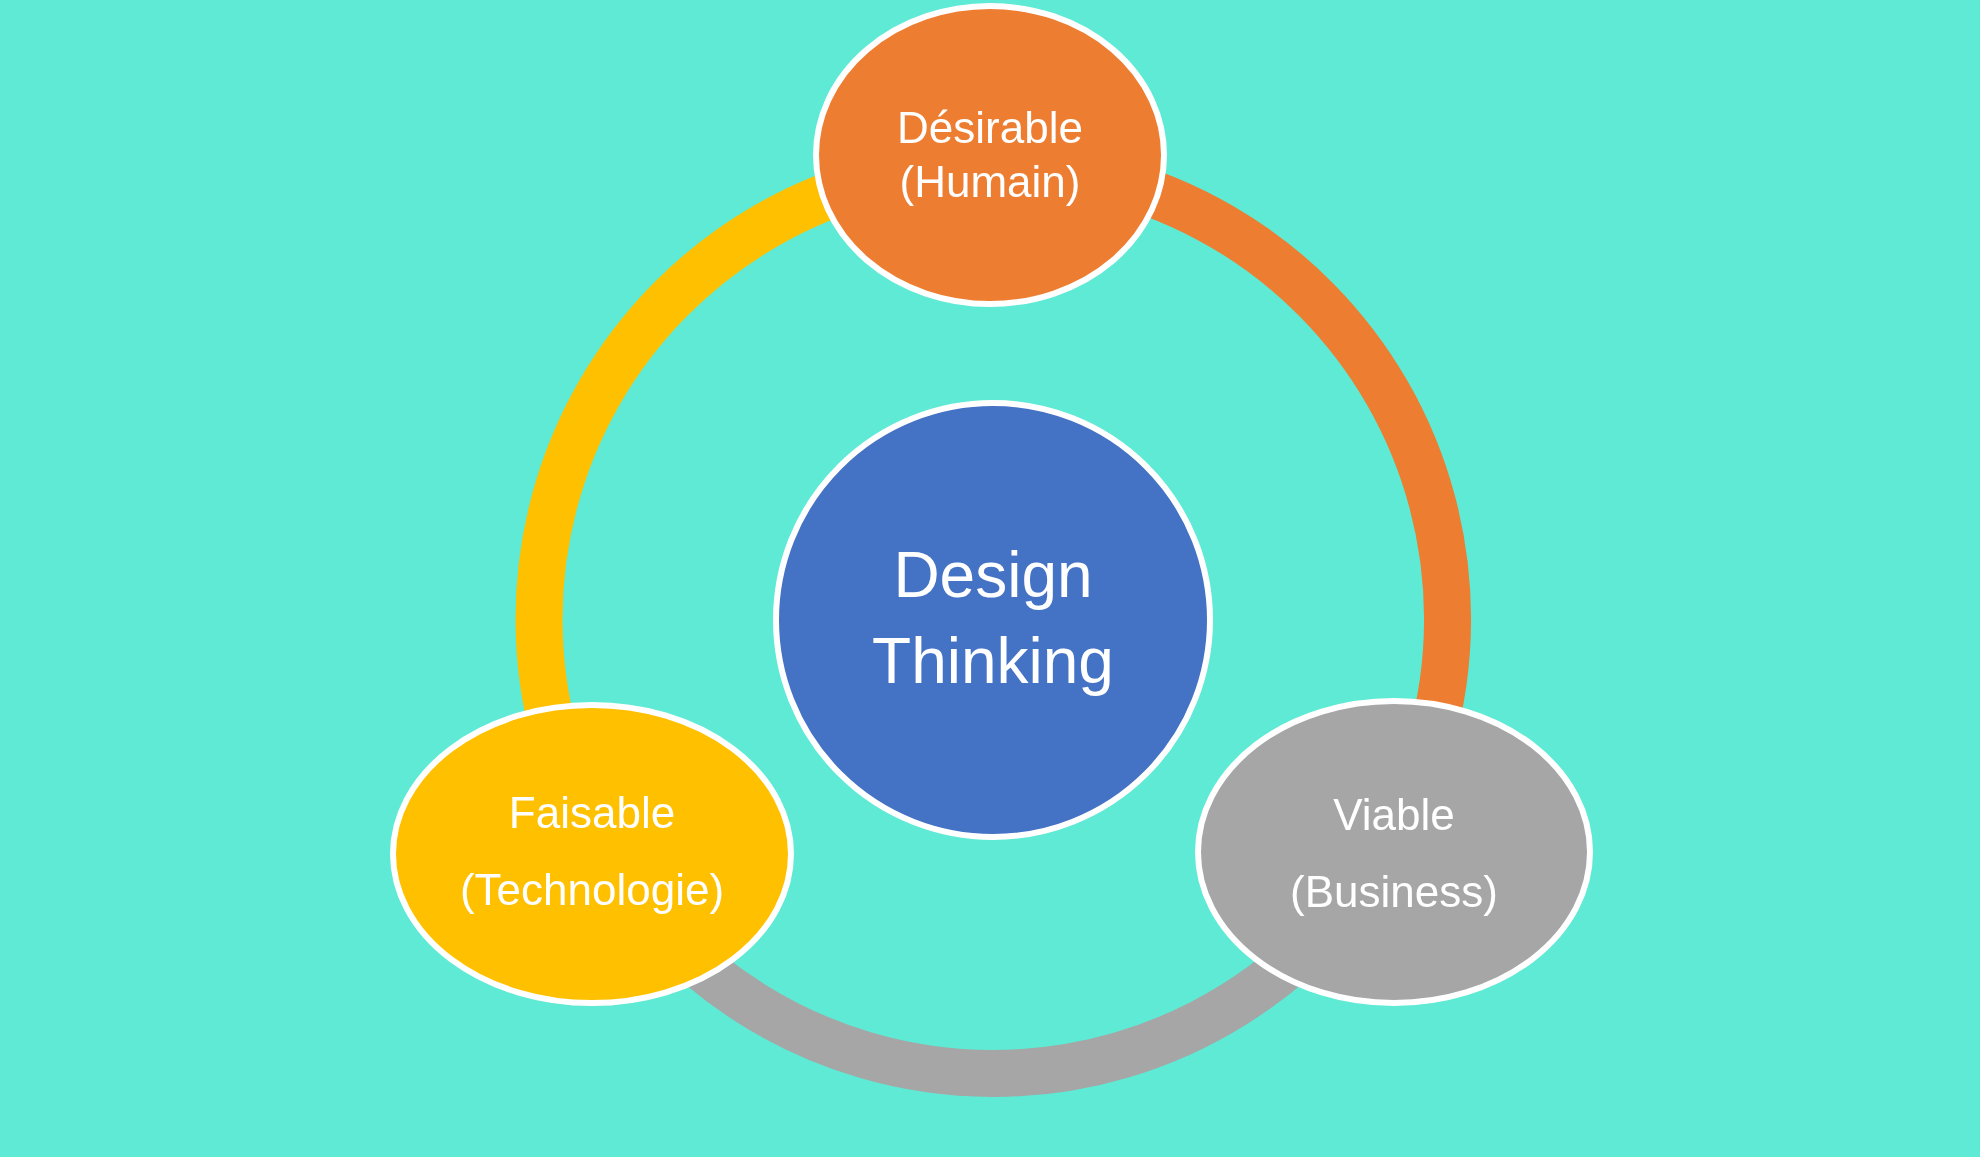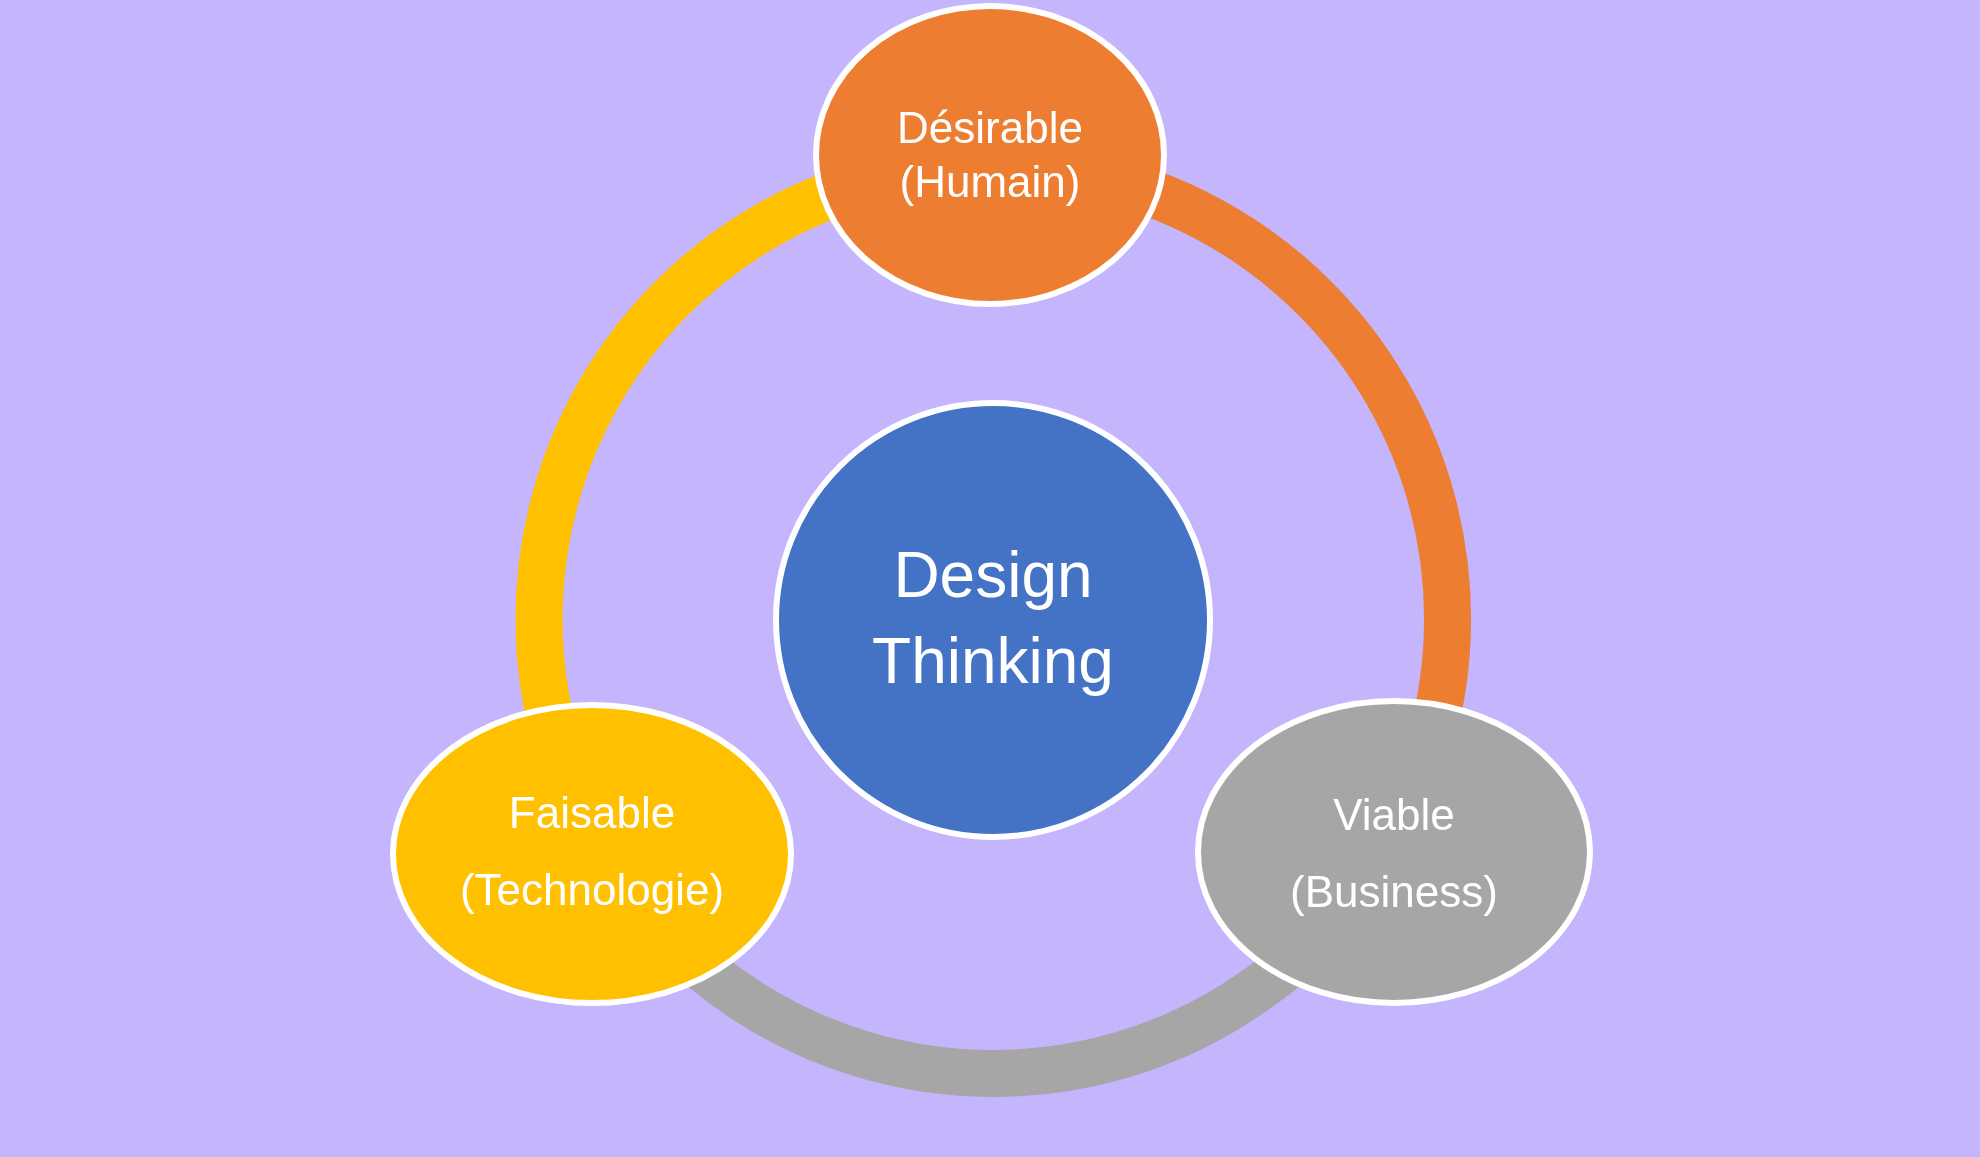--- a/index.html
+++ b/index.html
@@ -20,21 +20,21 @@
   .node-label {
     font-size: 44px;
   }
   .center-label {
     font-size: 64px;
   }
 </style>
 </head>
 <body>
 
-<div class="canvas" style="background-color: #c4b5fd;">
+<div class="canvas" style="background-color: #5eead4;">
 
   <svg width="1980" height="1157" viewBox="0 0 1980 1157">
 
     <path d="M 993 165 A 454 454 0 0 0 601 848" fill="none" stroke-width="47" stroke="#FFC000"></path>
 
     <path d="M 993 165 A 454 454 0 0 1 1385 849" fill="none" stroke-width="47" stroke="#ED7D31"></path>
 
     <path d="M 601 848 A 454 454 0 0 0 1385 849" fill="none" stroke-width="47" stroke="#A6A6A6"></path>
 
     <g>

